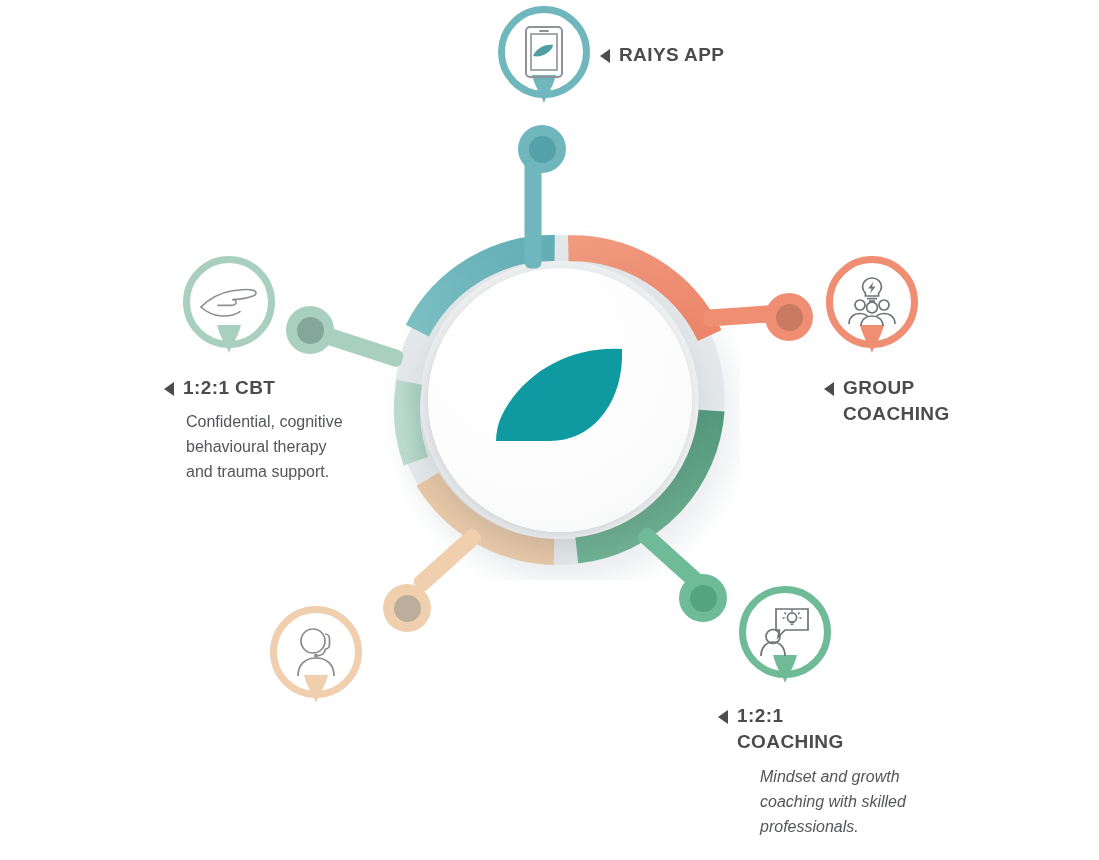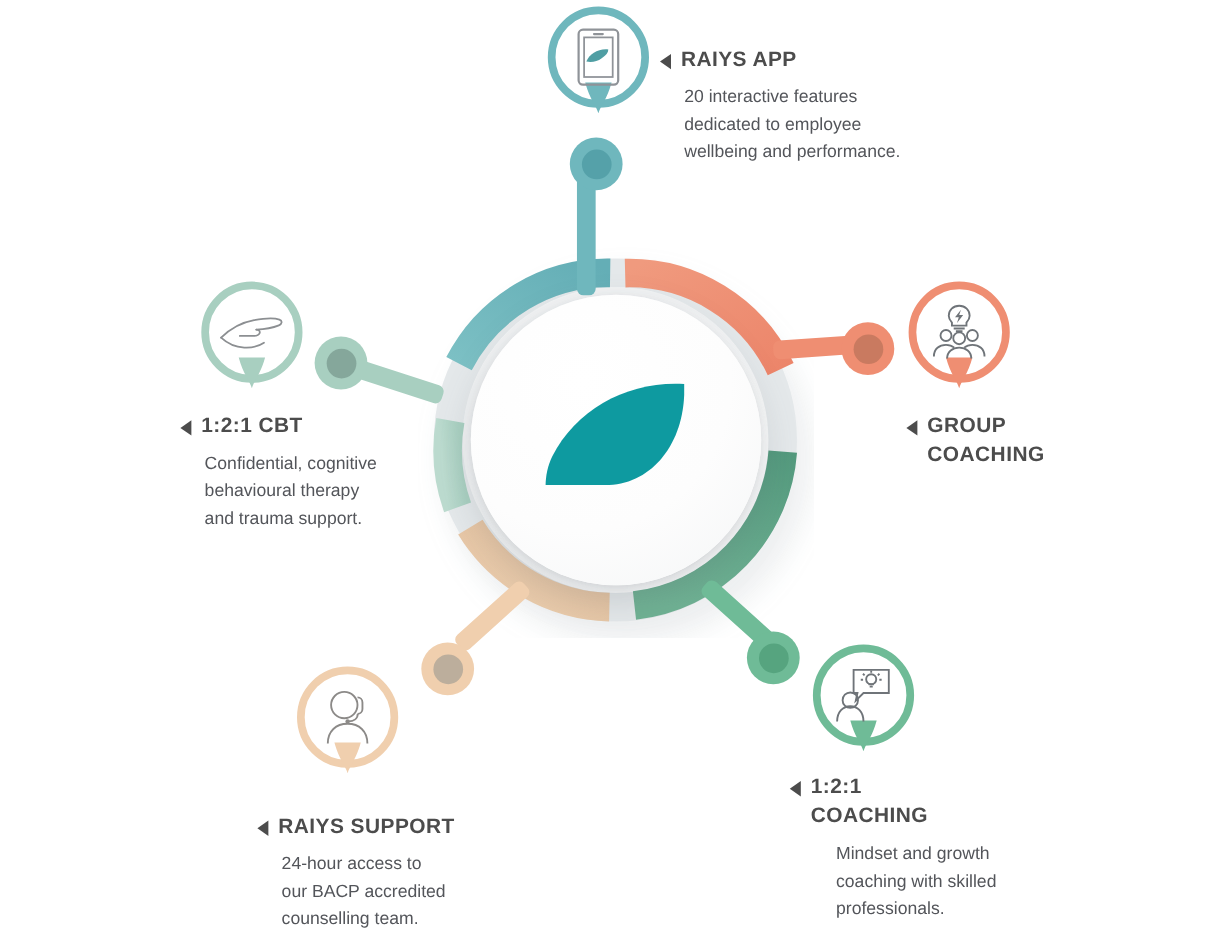--- a/index.html
+++ b/index.html
@@ -213,53 +213,41 @@
         <path d="M1 22 C 7 27.6 14 30.6 22 31 C 29 31.4 35.5 29.6 40 26.6"></path>
       </g>
     </svg>
   </div>
 
   <div class="node-text" style="left:600px;top:42px;width:300px;">
     <div class="node-title">
       <span class="tri"></span>
       <span>RAIYS APP</span>
     </div>
-    <div class="node-body" style="margin:8px 0 0 22px;">20 interactive features
-dedicated to employee
-wellbeing and performance.</div>
   </div>
 
   <div class="node-text" style="left:824px;top:375px;width:265px;">
     <div class="node-title">
       <span class="tri"></span>
       <span>GROUP
 COACHING</span>
     </div>
   </div>
 
   <div class="node-text" style="left:718px;top:703px;width:275px;">
     <div class="node-title">
       <span class="tri"></span>
       <span>1:2:1
 COACHING</span>
     </div>
-    <div class="node-body" style="margin:9px 0 0 42px;">Mindset and growth
+    <div class="node-body" style="margin:9px 0 0 42px;font-style:italic;">Mindset and growth
 coaching with skilled
 professionals.</div>
   </div>
 
-  <div class="node-text" style="left:234px;top:739px;width:300px;">
-    <div class="node-title">
-      <span class="tri"></span>
-      <span>RAIYS SUPPORT</span>
-    </div>
-    <div class="node-body" style="margin:8px 0 0 22px;">24-hour access to
-our BACP accredited
-counselling team.</div>
-  </div>
 
   <div class="node-text" style="left:164px;top:375px;width:280px;">
     <div class="node-title">
       <span class="tri"></span>
       <span>1:2:1 CBT</span>
     </div>
     <div class="node-body" style="margin:8px 0 0 22px;">Confidential, cognitive
 behavioural therapy
 and trauma support.</div>
   </div>

